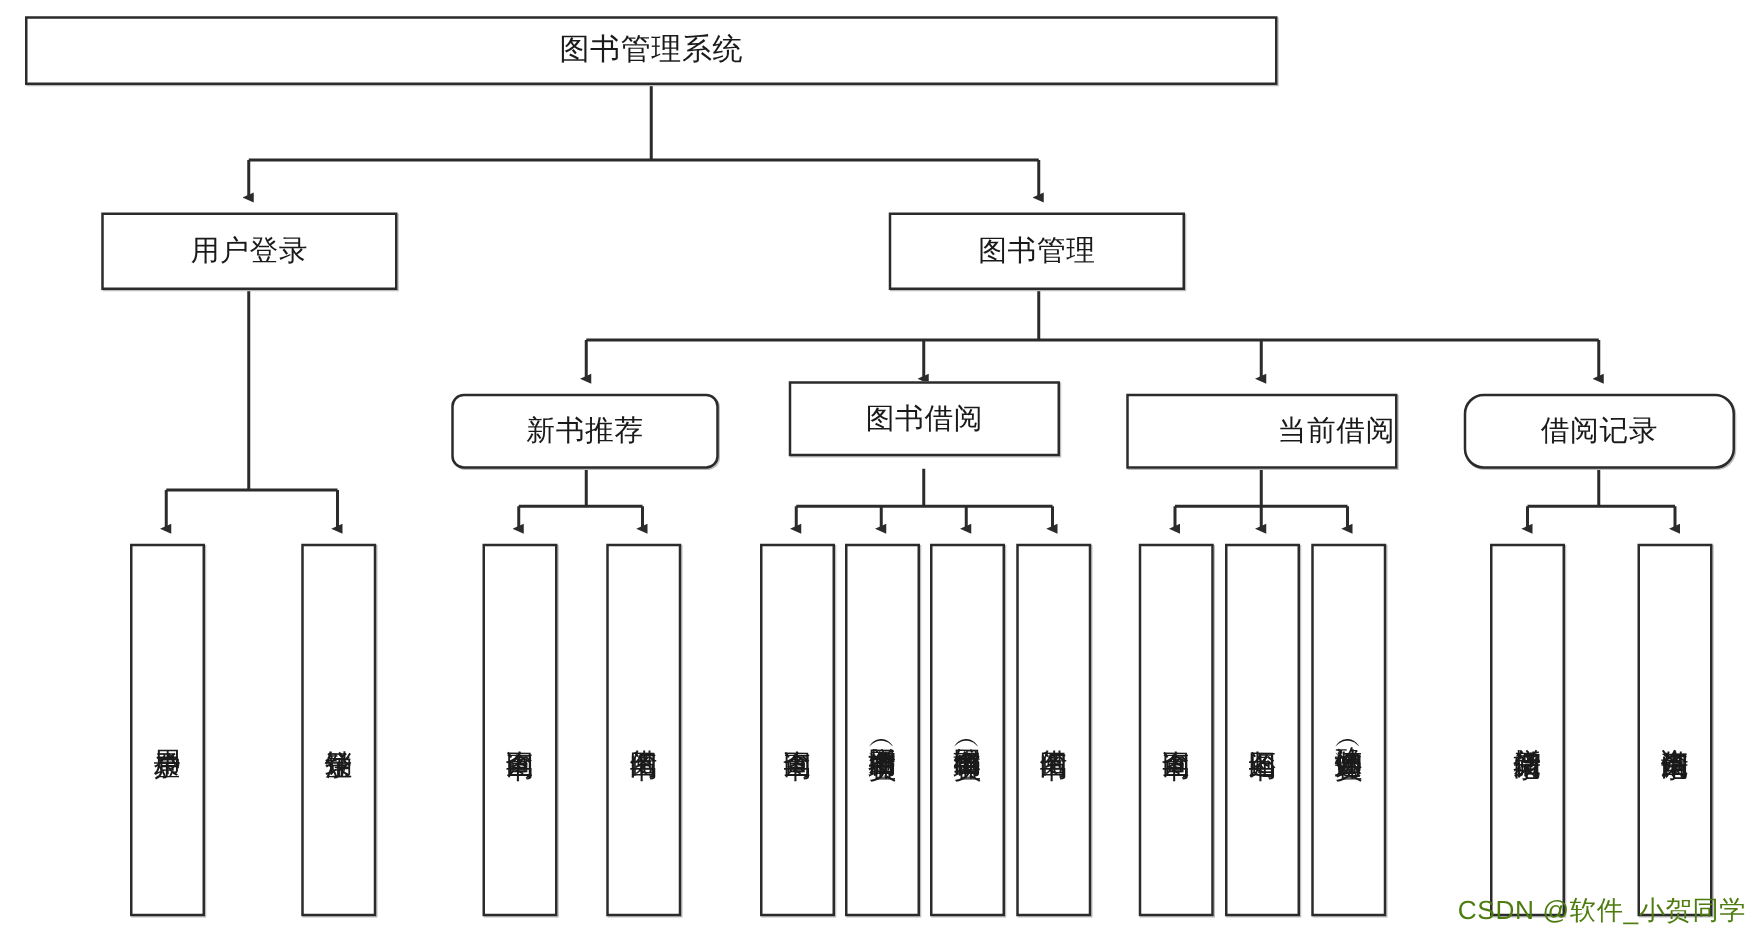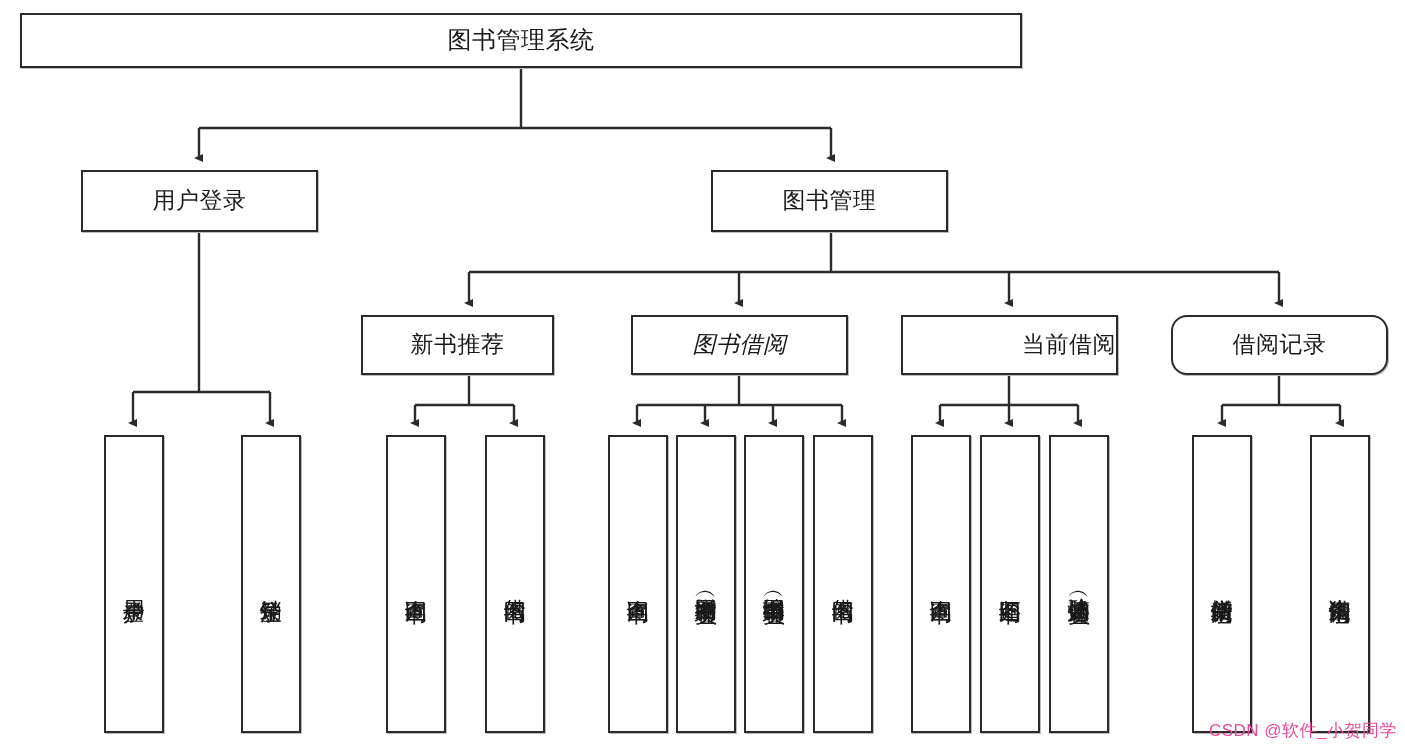--- a/index.html
+++ b/index.html
@@ -58,22 +58,22 @@
     left: 0;
     top: 0;
     width: 1405px;
     height: 747px;
     pointer-events: none;
   }
   .watermark {
     position: absolute;
     right: 8px;
     bottom: 5px;
-    font-size: 17px;
-    color: #ec4899;
+    font-size: 21px;
+    color: #4d7c0f;
     white-space: nowrap;
     letter-spacing: 0.5px;
     margin-left: 28px;
   }
 </style>
 </head>
 <body>
 
 <div id="canvas">
 
@@ -131,24 +131,24 @@
     <span class="node-label">图书管理系统</span>
   </div>
 
   <div class="node h-node" style="left:81px; top:170px; width:237px; height:62px;">
     <span class="node-label">用户登录</span>
   </div>
   <div class="node h-node" style="left:711px; top:170px; width:237px; height:62px;">
     <span class="node-label">图书管理</span>
   </div>
 
-  <div class="node h-node" style="left:361px; top:315px; width:193px; height:60px;">
+  <div class="node h-node" style="left:361px; top:315px; width:214px; height:60px;border-radius:10px;">
     <span class="node-label">新书推荐</span>
   </div>
-  <div class="node h-node" style="left:631px; top:315px; width:217px; height:60px;font-style:italic;">
+  <div class="node h-node" style="left:631px; top:305px; width:217px; height:60px;">
     <span class="node-label">图书借阅</span>
   </div>
   <div class="node h-node" style="left:901px; top:315px; width:217px; height:60px;justify-content:flex-end;">
     <span class="node-label">当前借阅</span>
   </div>
   <div class="node h-node" style="left:1171px; top:315px; width:217px; height:60px;border-radius:16px;">
     <span class="node-label">借阅记录</span>
   </div>
 
   <div class="node v-node" style="left:104px; top:435px; width:60px; height:298px;">

